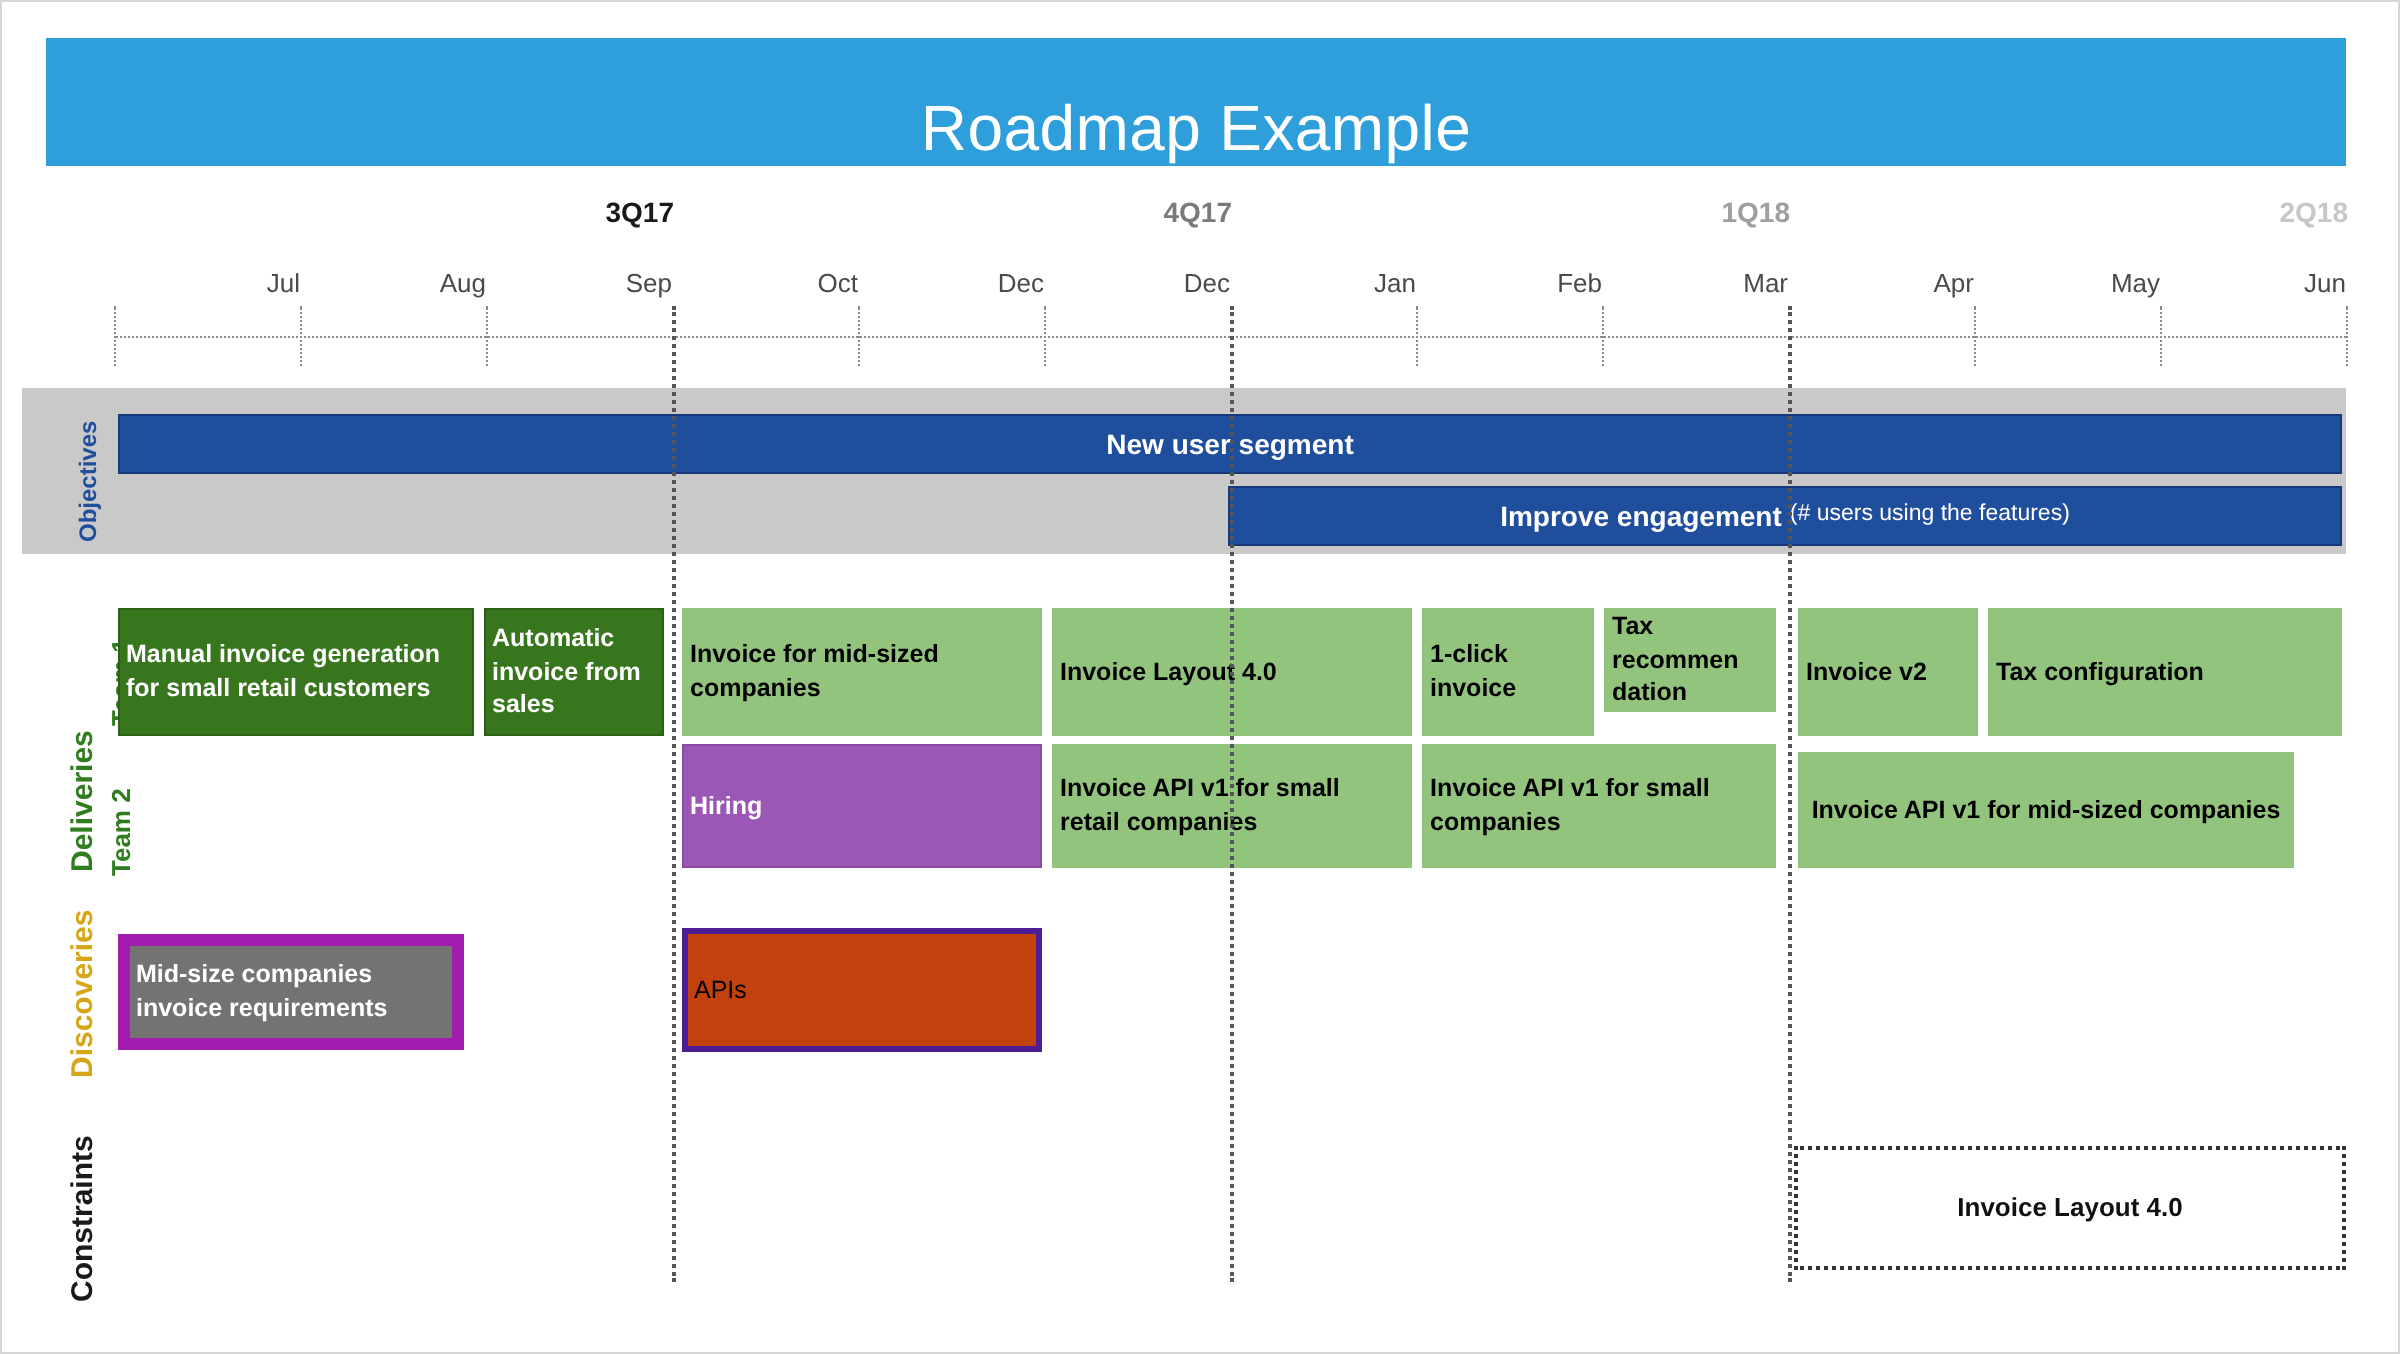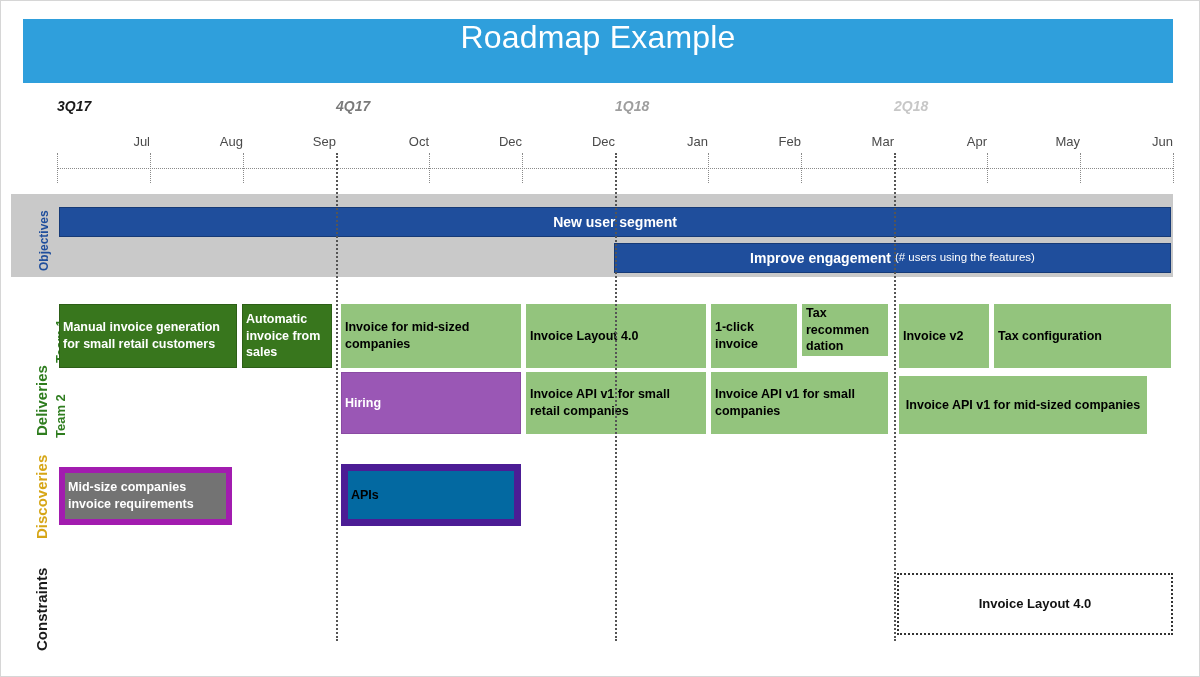--- a/index.html
+++ b/index.html
@@ -20,40 +20,39 @@
 
   
   #title-banner {
     position: absolute;
     left: 22px;
     top: 18px;
     width: 1150px;
     height: 64px;
     background: #2f9fdc;
     display: flex;
-    align-items: flex-start;
+    align-items: flex-end;
     justify-content: center;
   }
   #title-text {
     color: #ffffff;
     font-size: 32px;
     font-weight: 400;
     letter-spacing: 0.2px;
     font-family: "Liberation Sans", sans-serif;
   }
 
   
   .quarter-label {
     position: absolute;
-    text-align: left;
+    text-align: right;
     font-size: 14px;
     font-weight: bold;
     top: 97px;
     width: 280px;
-    font-style: italic;
   }
   .month-label {
     position: absolute;
     text-align: right;
     font-size: 13px;
     color: #4a4a4a;
     top: 133px;
     width: 93px;
   }
 
@@ -182,24 +181,24 @@
     font-weight: bold;
     border: 1px solid #8a4ba3;
   }
   .bar.gold-dark {
     background: #737373;
     color: #ffffff;
     font-weight: bold;
     border: 6px solid #a21caf;
   }
   .bar.gold-light {
-    background: #0369a1;
+    background: #c2410c;
     color: #000000;
-    font-weight: bold;
-    border: 7px solid #4c1d95;
+    font-weight: normal;
+    border: 3px solid #4c1d95;
   }
   .bar.center { justify-content: center; text-align: center; }
   .bar.dotted {
     background: #ffffff;
     color: #111111;
     font-weight: bold;
     border: 2px dotted #333333;
     justify-content: center;
     text-align: center;
     font-size: 13px;

